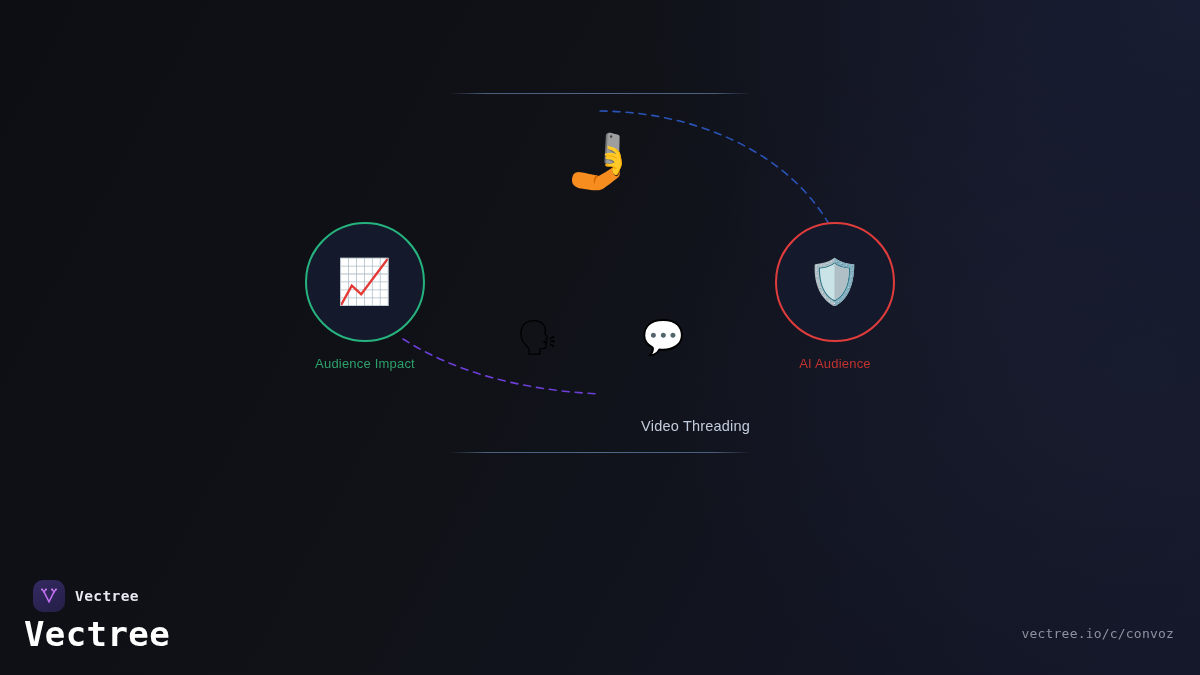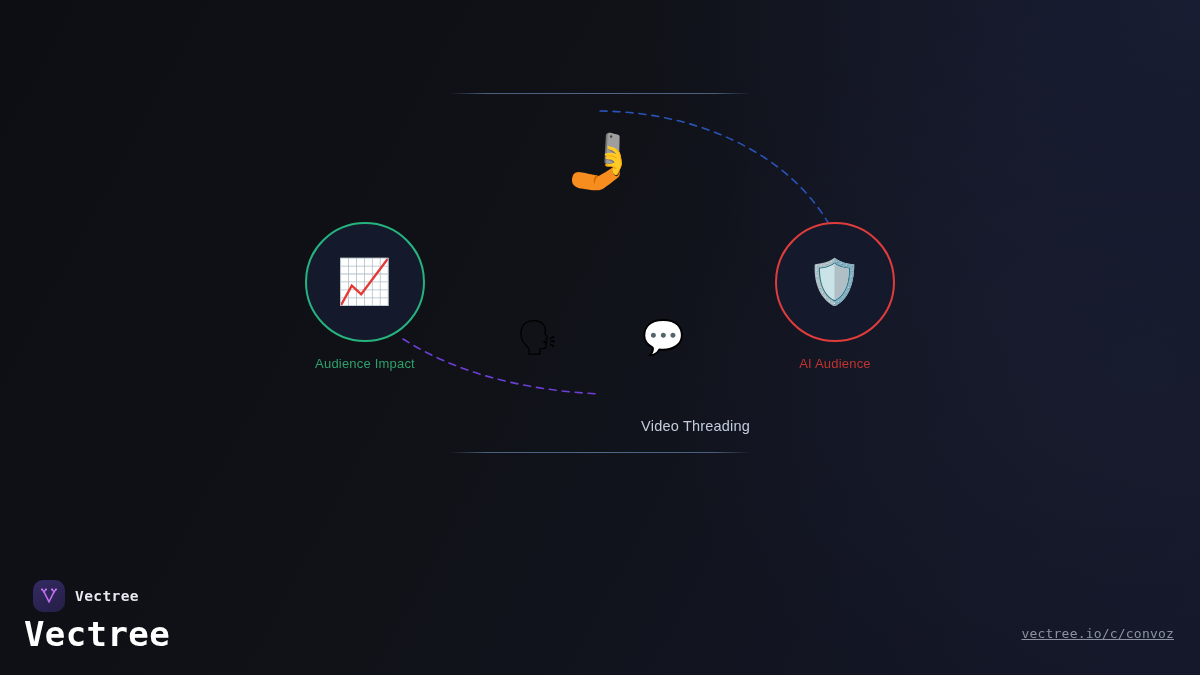--- a/index.html
+++ b/index.html
@@ -164,21 +164,20 @@
     line-height: 1.05;
   }
   #footer-url {
     position: absolute;
     right: 26px;
     bottom: 34px;
     font-family: "DejaVu Sans Mono", monospace;
     font-size: 13px;
     color: #8c929f;
     letter-spacing: 0.2px;
-    text-decoration: underline;
   }
 </style>
 </head>
 <body>
 
 <div id="stage">
 
   <div class="col-rule" id="rule-top"></div>
   <div class="col-rule" id="rule-bottom"></div>
 

